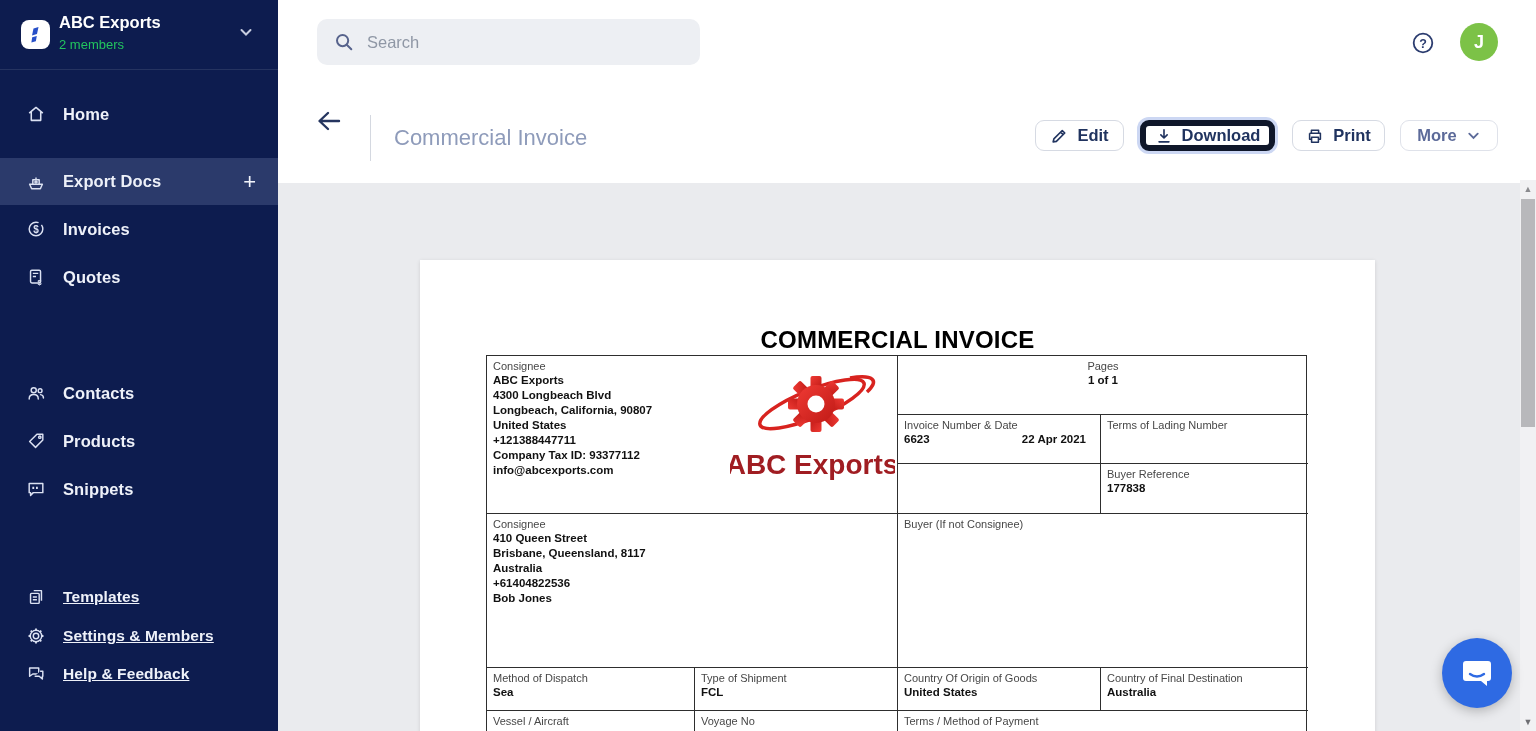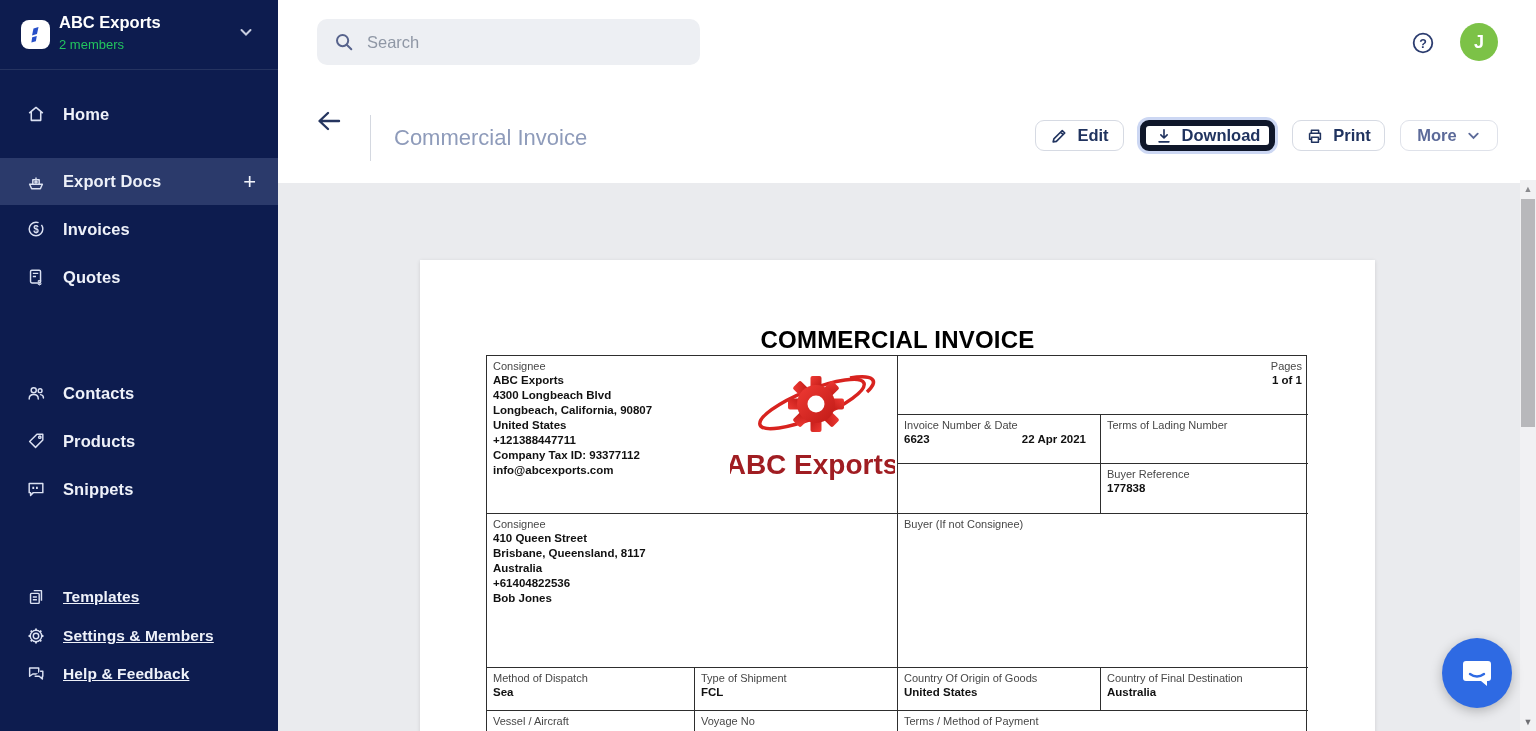--- a/index.html
+++ b/index.html
@@ -65,21 +65,21 @@
               background:#fff; box-shadow:0 1px 4px rgba(0,0,0,0.12); }
   .inv-title { position:absolute; left:0; top:66px; width:955px; text-align:center;
                font-size:24px; font-weight:700; color:#000; letter-spacing:.2px; }
   .inv-table { position:absolute; left:66px; top:95px; width:821px; height:420px;
                border:1px solid #2e2e2e; }
   .cell { position:absolute; font-size:11px; color:#1a1a1a; padding:3px 6px; overflow:hidden; }
   .cell .clabel { font-size:11px; color:#474747; font-weight:400; line-height:14px; }
   .cell .cval { font-size:11.5px; font-weight:700; color:#111; line-height:15px; }
   .br { border-right:1px solid #2e2e2e; }
   .bb { border-bottom:1px solid #2e2e2e; }
-  .pages-cell { text-align:right; }
+  .pages-cell { text-align:center; }
 
   
   .inv-logo { position:absolute; left:243px; top:6px; width:165px; height:148px; }
 
   .invnum-row { display:flex; justify-content:space-between; padding-right:8px; }
 
   
   .scrollbar { position:absolute; left:1520px; top:180px; width:16px; height:551px; background:#f1f1f3; }
   .sb-up { position:absolute; left:0; top:2px; width:16px; height:14px; color:#8a8a8e;
            font-size:9px; text-align:center; line-height:14px; cursor:pointer; }

